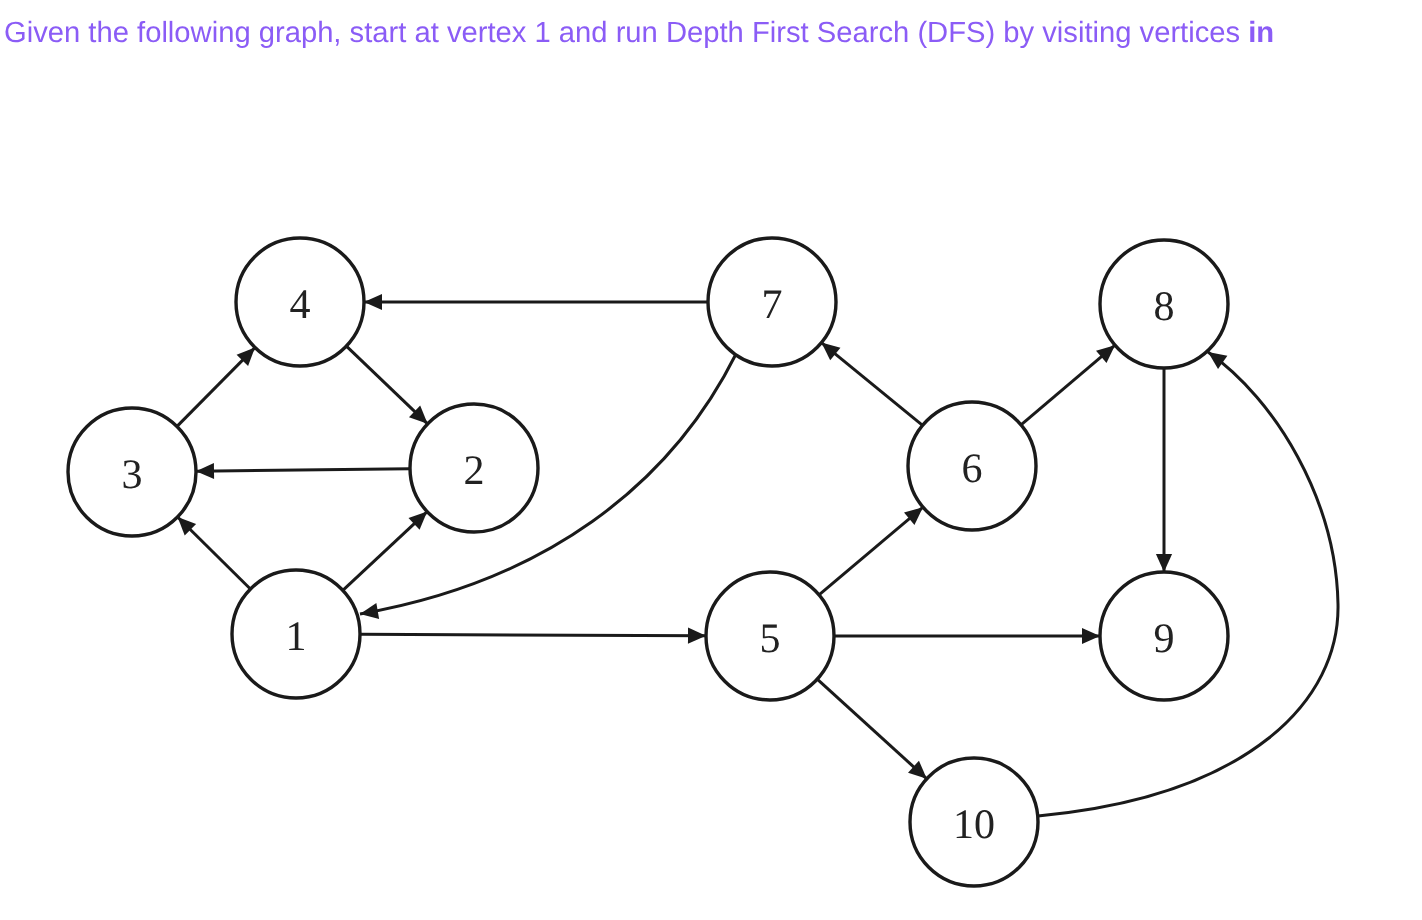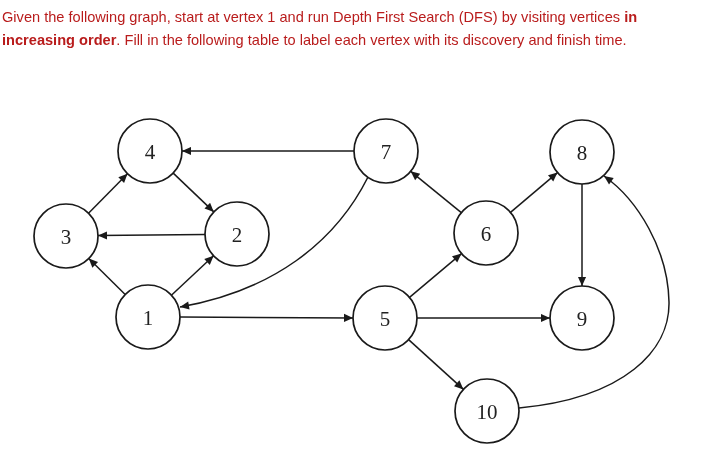--- a/index.html
+++ b/index.html
@@ -37,23 +37,22 @@
     font-family:"Liberation Serif","DejaVu Serif",serif;
     font-size:21px;
     fill:#222222;
     text-anchor:middle;
     dominant-baseline:central;
   }
 </style>
 </head>
 <body>
 
-<div class="question" style="color: #b91c1c;">
+<div class="question" style="color: #8b5cf6;">
     <div><span>Given the following graph, start at vertex 1 and run Depth First Search (DFS) by visiting vertices </span><strong>in</strong></div>
-    <div><strong>increasing order</strong><span>. Fill in the following table to label each vertex with its discovery and finish time.</span></div>
   </div>
 
 <svg class="graph-canvas" width="711" height="460" viewBox="0 0 711 460">
   <defs>
     <marker id="arrowhead" viewBox="0 0 10 10" refX="10" refY="5" markerWidth="13" markerHeight="9" markerUnits="userSpaceOnUse" orient="auto">
       <path d="M 0 0.5 L 10 5 L 0 9.5 z" fill="#1a1a1a"></path>
     </marker>
   </defs>
 <path d="M 354.0 151.0 L 182.0 151.0" class="edge" marker-end="url(#arrowhead)"></path>
     <path d="M 88.5 213.2 L 127.5 173.8" class="edge" marker-end="url(#arrowhead)"></path>

